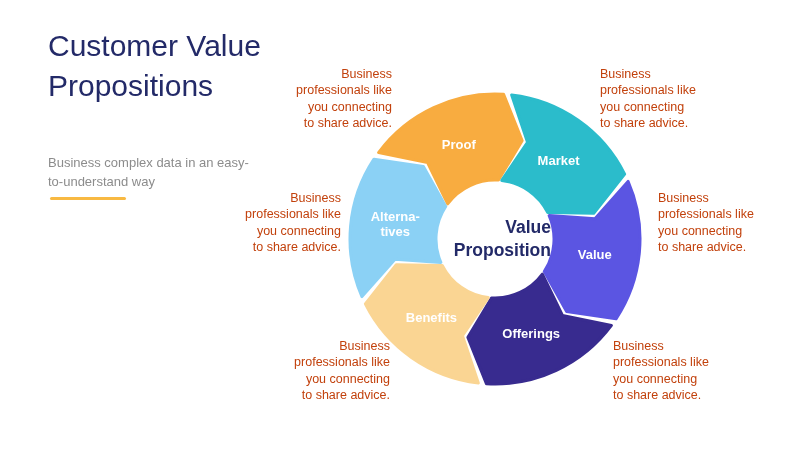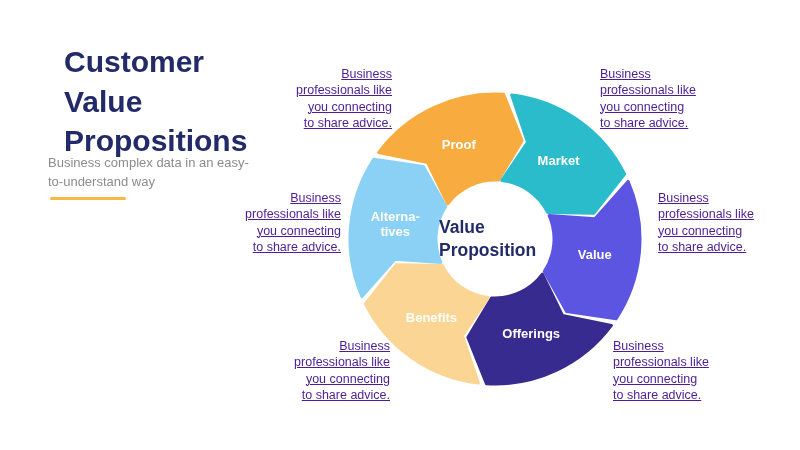--- a/index.html
+++ b/index.html
@@ -3,54 +3,53 @@
 <meta charset="utf-8">
 <style>
   html,body{margin:0;padding:0;}
   body{
     width:800px;height:450px;position:relative;overflow:hidden;
     background:#ffffff;
     font-family:"Liberation Sans", sans-serif;
   }
   .title{
     position:absolute;left:48px;top:26px;width:215px;
-    font-size:30px;font-weight:bold;line-height:1.32;
-    color:#232A68;margin:16px;
+    font-size:30px;font-weight:normal;line-height:1.32;
+    color:#232A68;margin:0;
   }
   .subtitle{
     position:absolute;left:48px;top:154px;width:205px;
     font-size:13px;line-height:1.45;color:#8C8C8C;
   }
   .divider{
     position:absolute;left:50px;top:197px;width:76px;height:3px;
     border-radius:2px;background:#F8B942;
   }
   .note{
-    position:absolute;font-size:12.5px;line-height:1.3;color:#4c1d95;
+    position:absolute;font-size:12.5px;line-height:1.3;color:#c2410c;
     width:120px;
-    text-decoration:underline;
   }
   .note .ln{display:block;}
   .n-right{text-align:left;}
   .n-left{text-align:right;}
   .n-tl{right:408px;top:66px;}
   .n-tr{left:600px;top:66px;}
   .n-ml{right:459px;top:190px;}
   .n-mr{left:658px;top:190px;}
   .n-bl{right:410px;top:338px;}
   .n-br{left:613px;top:338px;}
   #cycle-svg{position:absolute;left:329px;top:74px;}
   #cycle-svg text{
     fill:#ffffff;font-family:"Liberation Sans", sans-serif;
     font-size:13px;font-weight:bold;text-anchor:middle;
   }
   .center-label{
     position:absolute;left:495px;top:239px;width:112px;
     transform:translate(-50%,-50%);
-    text-align:left;font-size:17.5px;font-weight:bold;line-height:1.3;
+    text-align:right;font-size:17.5px;font-weight:bold;line-height:1.3;
     color:#232A68;
   }
 </style>
 </head>
 <body>
 
 <h1 class="title">Customer Value Propositions</h1>
 <div class="subtitle">Business complex data in an easy-to-understand way</div>
 <div class="divider" style="background: rgb(248, 185, 66);"></div>
 

